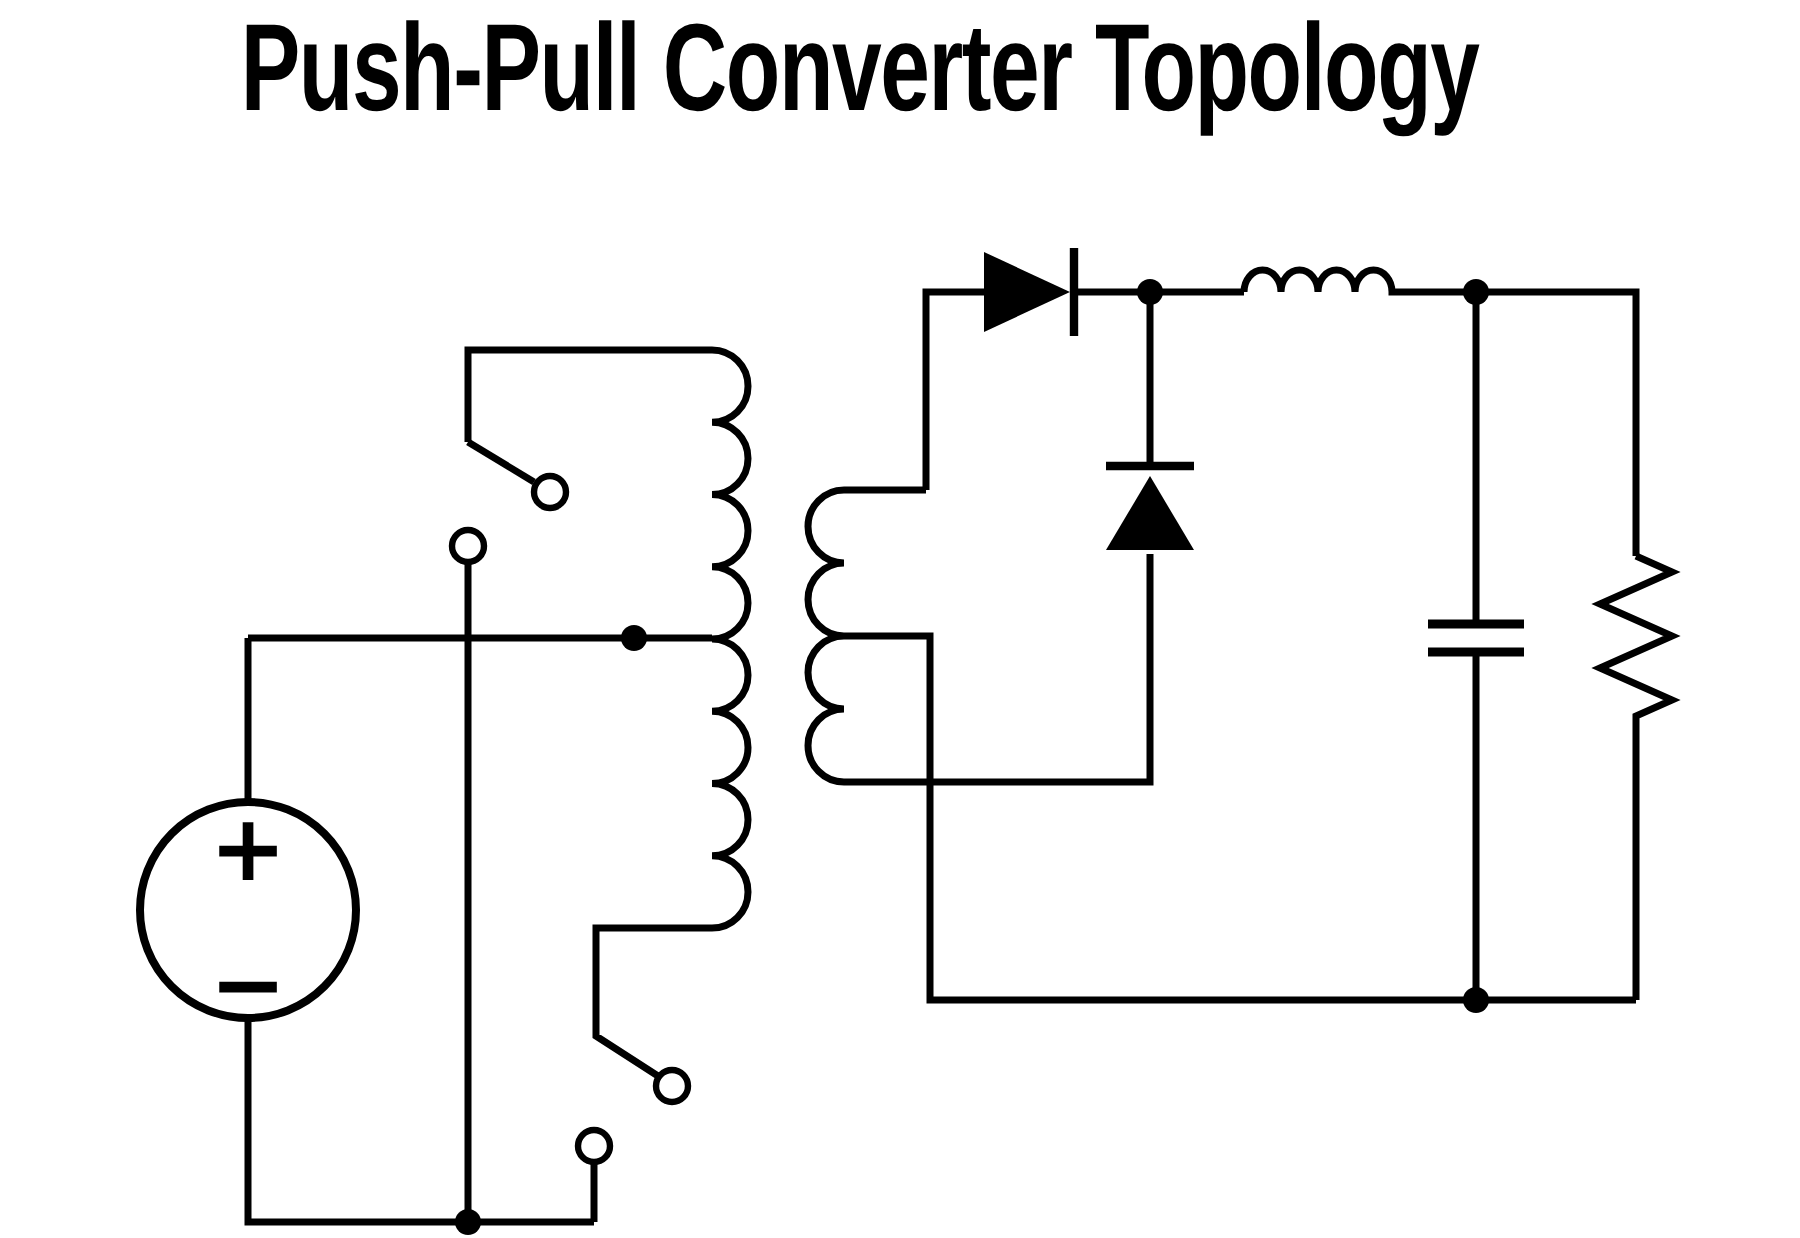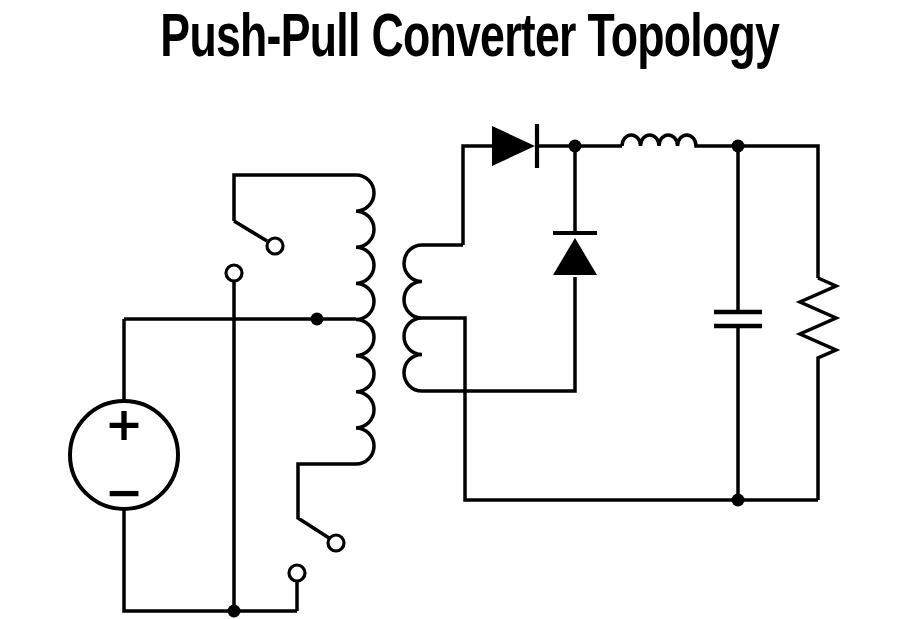--- a/index.html
+++ b/index.html
@@ -1,20 +1,20 @@
 <!DOCTYPE html>
 <html><head>
 <meta charset="utf-8">
 <style>
   html,body{margin:0;padding:0;}
   body{background:#ffffff;font-family:"Liberation Sans",sans-serif;}
   .stage{position:relative;width:900px;height:619px;background:#ffffff;overflow:hidden;}
   h1.title{
     position:absolute;top:0;left:0;width:900px;height:70px;margin:0;
-    text-align:right;font-weight:700;font-size:62px;line-height:70px;
+    text-align:left;font-weight:700;font-size:62px;line-height:70px;
     color:#000000;letter-spacing:-1px;white-space:nowrap;text-decoration:underline;
   }
   h1.title .condense{display:inline-block;transform:scaleX(0.72);transform-origin:50% 50%;}
   svg.circuit{position:absolute;left:0;top:0;}
   .wire{fill:none;stroke:#000000;stroke-width:3.5;stroke-linecap:butt;stroke-linejoin:miter;}
   .thick{fill:none;stroke:#000000;stroke-width:4.2;stroke-linecap:butt;}
   .plate{fill:none;stroke:#000000;stroke-width:4.5;stroke-linecap:butt;}
   .term{fill:#ffffff;stroke:#000000;stroke-width:3.2;}
   .dot{fill:#000000;stroke:none;}
   .solid{fill:#000000;stroke:none;}

